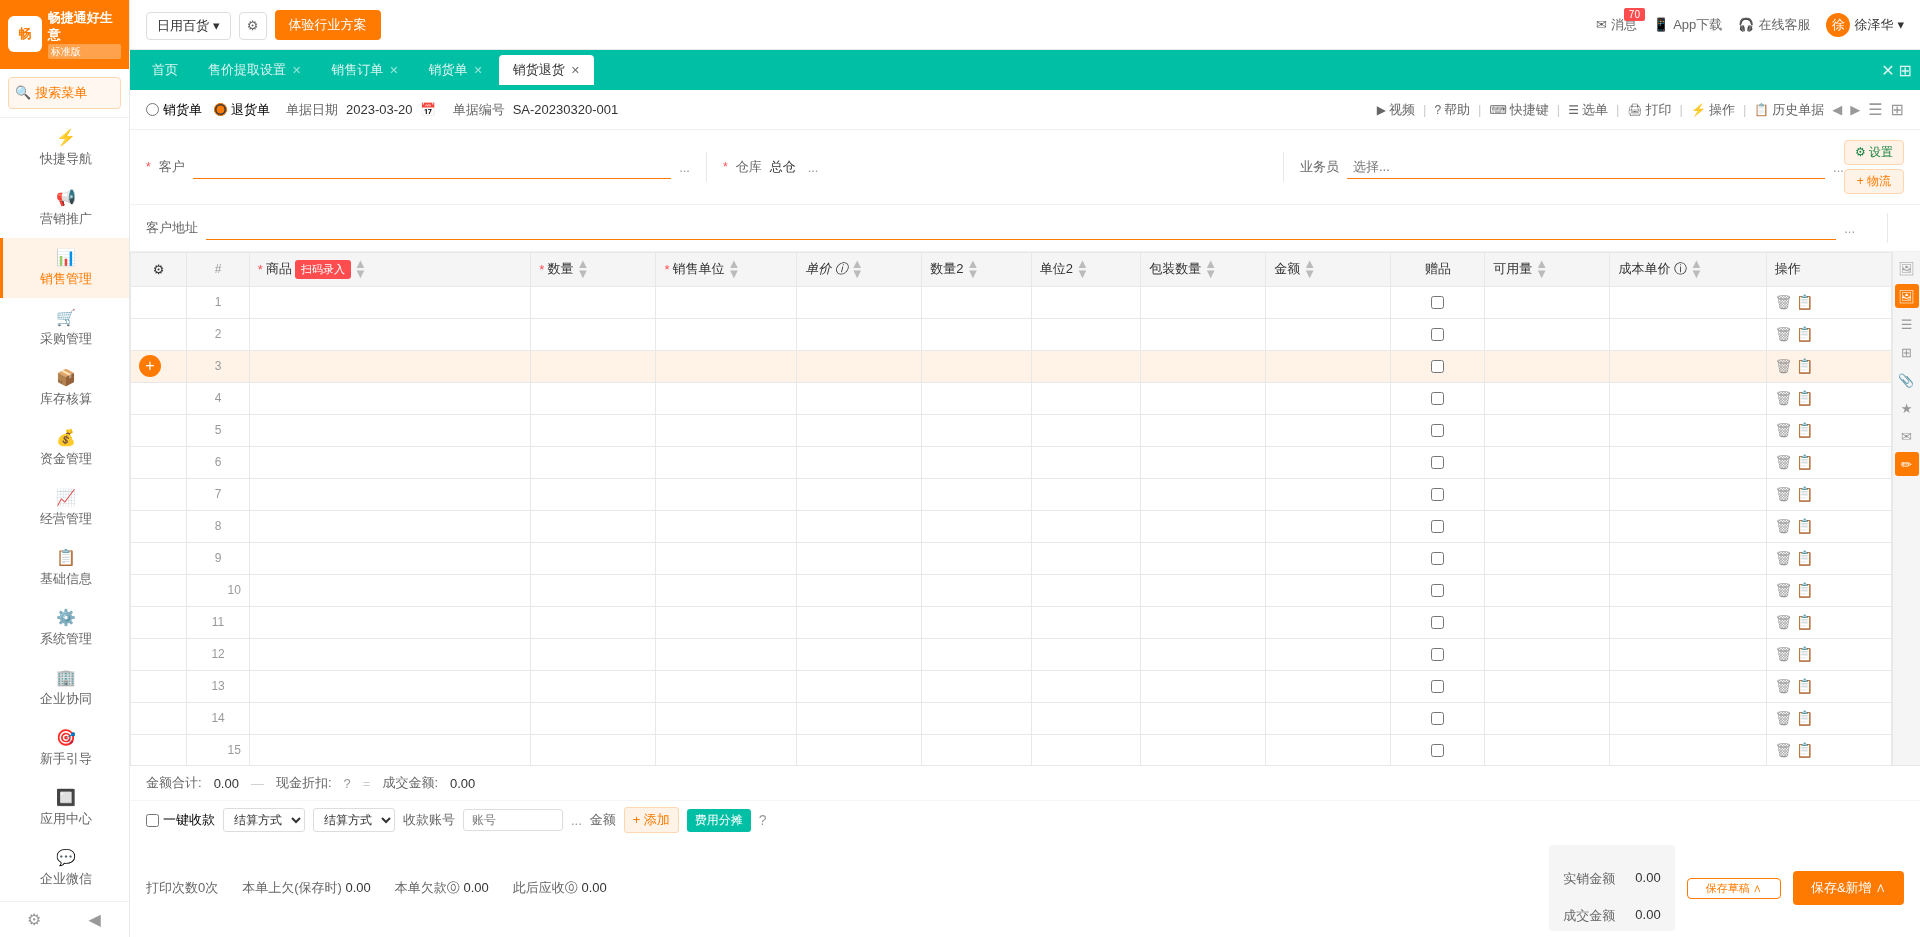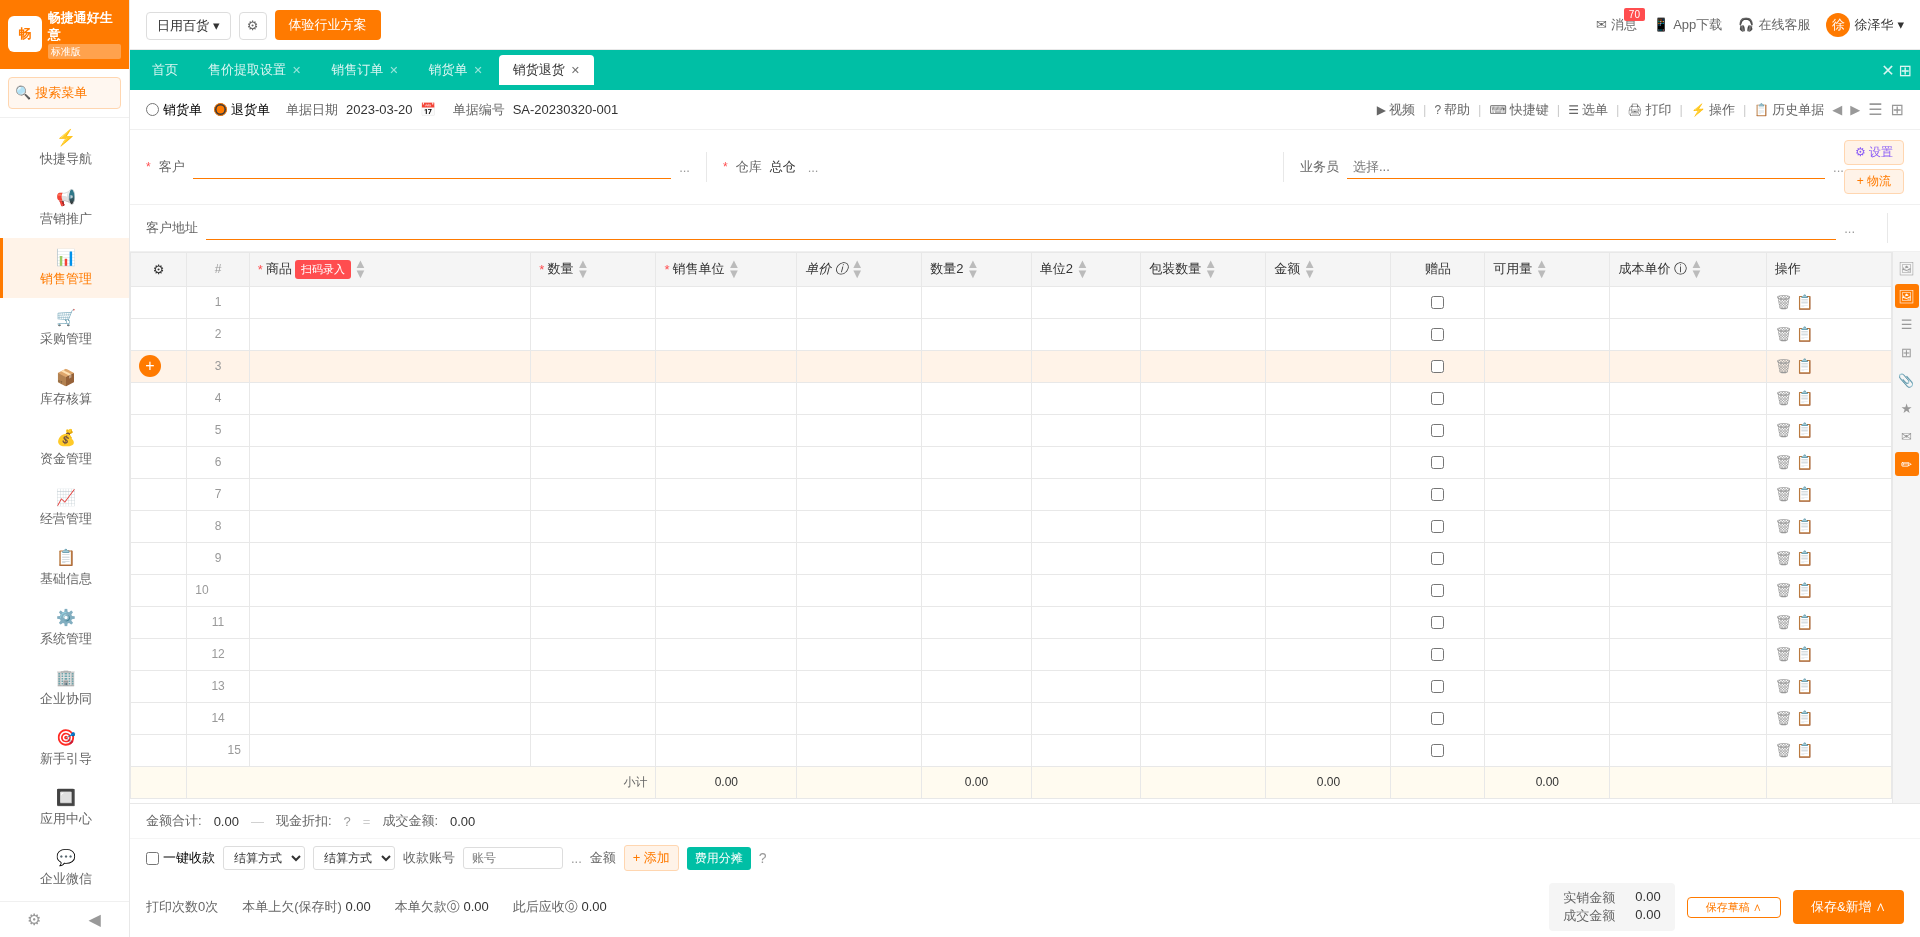--- a/index.html
+++ b/index.html
@@ -57,21 +57,21 @@
     .form-value { color: #333; font-weight: 500; }
     .form-header-actions { margin-left: auto; display: flex; align-items: center; gap: 8px; }
     .form-header-btn { display: flex; align-items: center; gap: 3px; color: #666; cursor: pointer; font-size: 12px; }
 
     
     .form-fields { padding: 10px 16px; display: flex; align-items: center; gap: 0; border-bottom: 1px solid #f0f0f0; }
     .field-group { display: flex; align-items: center; gap: 8px; flex: 1; }
     .field-input { flex: 1; border: none; border-bottom: 1px solid #ff7a00; padding: 4px 6px; color: #333; outline: none; background: transparent; min-width: 120px; }
     .field-dots { color: #999; cursor: pointer; }
     .field-separator { width: 1px; background: #e8e8e8; height: 30px; margin: 0 16px; }
-    .action-btn-orange { background: #fff3e8; color: #8b5cf6; border: 1px solid #ffd6b0; border-radius: 4px; padding: 3px 10px; cursor: pointer; font-size: 12px; }
+    .action-btn-orange { background: #fff3e8; color: #15803d; border: 1px solid #ffd6b0; border-radius: 4px; padding: 3px 10px; cursor: pointer; font-size: 12px; }
     .action-btn-plus { background: #fff3e8; color: #ff7a00; border: 1px solid #ffd6b0; border-radius: 4px; padding: 3px 10px; cursor: pointer; font-size: 12px; }
 
     
     .form-fields2 { padding: 8px 16px; display: flex; align-items: center; gap: 16px; border-bottom: 1px solid #f0f0f0; }
 
     
     .table-container { flex: 1; overflow: auto; }
     table { width: 100%; border-collapse: collapse; table-layout: fixed; }
     table th { background: #f5f5f5; border: 1px solid #e8e8e8; padding: 6px 8px; text-align: left; font-weight: normal; color: #333; white-space: nowrap; font-size: 12px; position: sticky; top: 0; z-index: 2; }
     table td { border: 1px solid #e8e8e8; padding: 4px 8px; color: #333; font-size: 12px; height: 32px; }
@@ -107,21 +107,21 @@
     .footer-eq { color: #ccc; }
     .footer-row2 { padding: 6px 16px; display: flex; align-items: center; gap: 8px; }
     .footer-checkbox { display: flex; align-items: center; gap: 4px; }
     .footer-select { border: 1px solid #ddd; border-radius: 3px; padding: 3px 6px; background: #fff; color: #333; font-size: 12px; }
     .footer-input { border: 1px solid #ddd; border-radius: 3px; padding: 3px 8px; color: #333; font-size: 12px; width: 100px; }
     .footer-dots { color: #999; cursor: pointer; }
     .footer-row3 { padding: 6px 16px; display: flex; align-items: center; justify-content: space-between; }
     .footer-row3-left { display: flex; align-items: center; gap: 24px; color: #666; font-size: 12px; }
     .footer-row3-right { display: flex; align-items: center; gap: 12px; }
     .footer-amounts { background: #f5f5f5; border-radius: 4px; padding: 6px 14px; text-align: right; font-size: 12px; }
-    .footer-amounts div { display: flex; justify-content: space-between; gap: 20px; }
+    .footer-amounts div { display: flex; justify-content: space-between; gap: 20px; margin-top: 19px; }
     .btn-save-draft { background: #fff; border: 1px solid #ff7a00; color: #ff7a00; border-radius: 4px; padding: 2px 18px; cursor: pointer; font-size: 11px; }
     .btn-save-new { background: #ff7a00; border: none; color: #fff; border-radius: 4px; padding: 8px 18px; cursor: pointer; font-size: 13px; }
     .add-cost-btn { background: #fff3e8; color: #ff7a00; border: 1px solid #ffd6b0; border-radius: 3px; padding: 3px 8px; cursor: pointer; font-size: 12px; }
     .fee-split-btn { background: #00bfa5; color: #fff; border: none; border-radius: 3px; padding: 3px 8px; cursor: pointer; font-size: 12px; }
     .help-icon { color: #999; cursor: pointer; font-size: 14px; }
 
     
     .right-toolbar { width: 28px; background: #f5f5f5; display: flex; flex-direction: column; align-items: center; padding: 4px 0; gap: 4px; border-left: 1px solid #e8e8e8; }
     .right-btn { width: 24px; height: 24px; display: flex; align-items: center; justify-content: center; cursor: pointer; color: #999; font-size: 13px; border-radius: 3px; }
     .right-btn.active { background: #ff7a00; color: #fff; }
@@ -692,21 +692,21 @@
       </td>
       <td class="col-avail"></td>
       <td class="col-cost"></td>
       <td class="col-ops">
         <button class="ops-btn">🗑</button>
         <button class="ops-btn">📋</button>
       </td>
     </tr>
               <tr>
       <td class="col-settings"></td>
-      <td class="col-num" style="text-align:left;color:#999;">10</td>
+      <td class="col-num" style="text-align:right;color:#999;">10</td>
       <td class="col-goods">
         
       </td>
       <td class="col-qty"></td>
       <td class="col-unit"></td>
       <td class="col-price"></td>
       <td class="col-qty2"></td>
       <td class="col-unit2"></td>
       <td class="col-pkg"></td>
       <td class="col-amount"></td>

